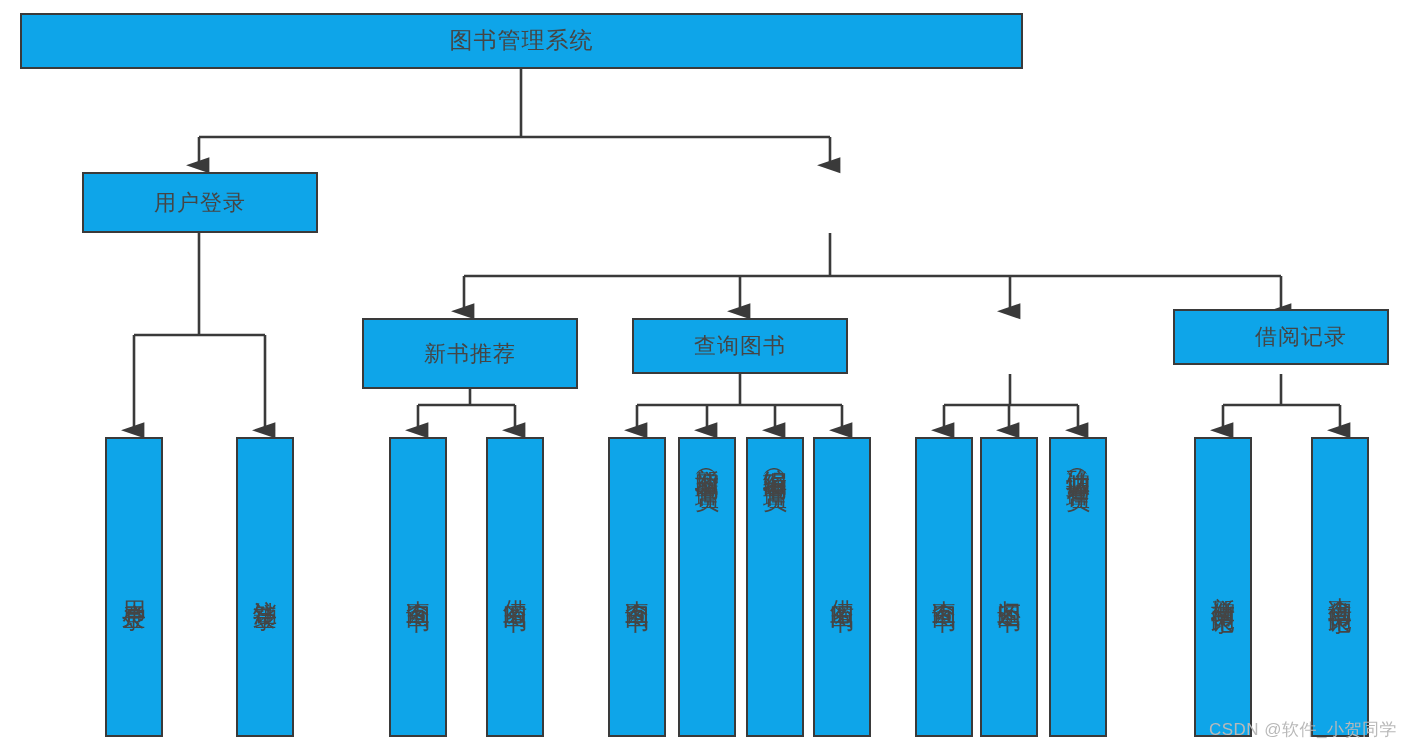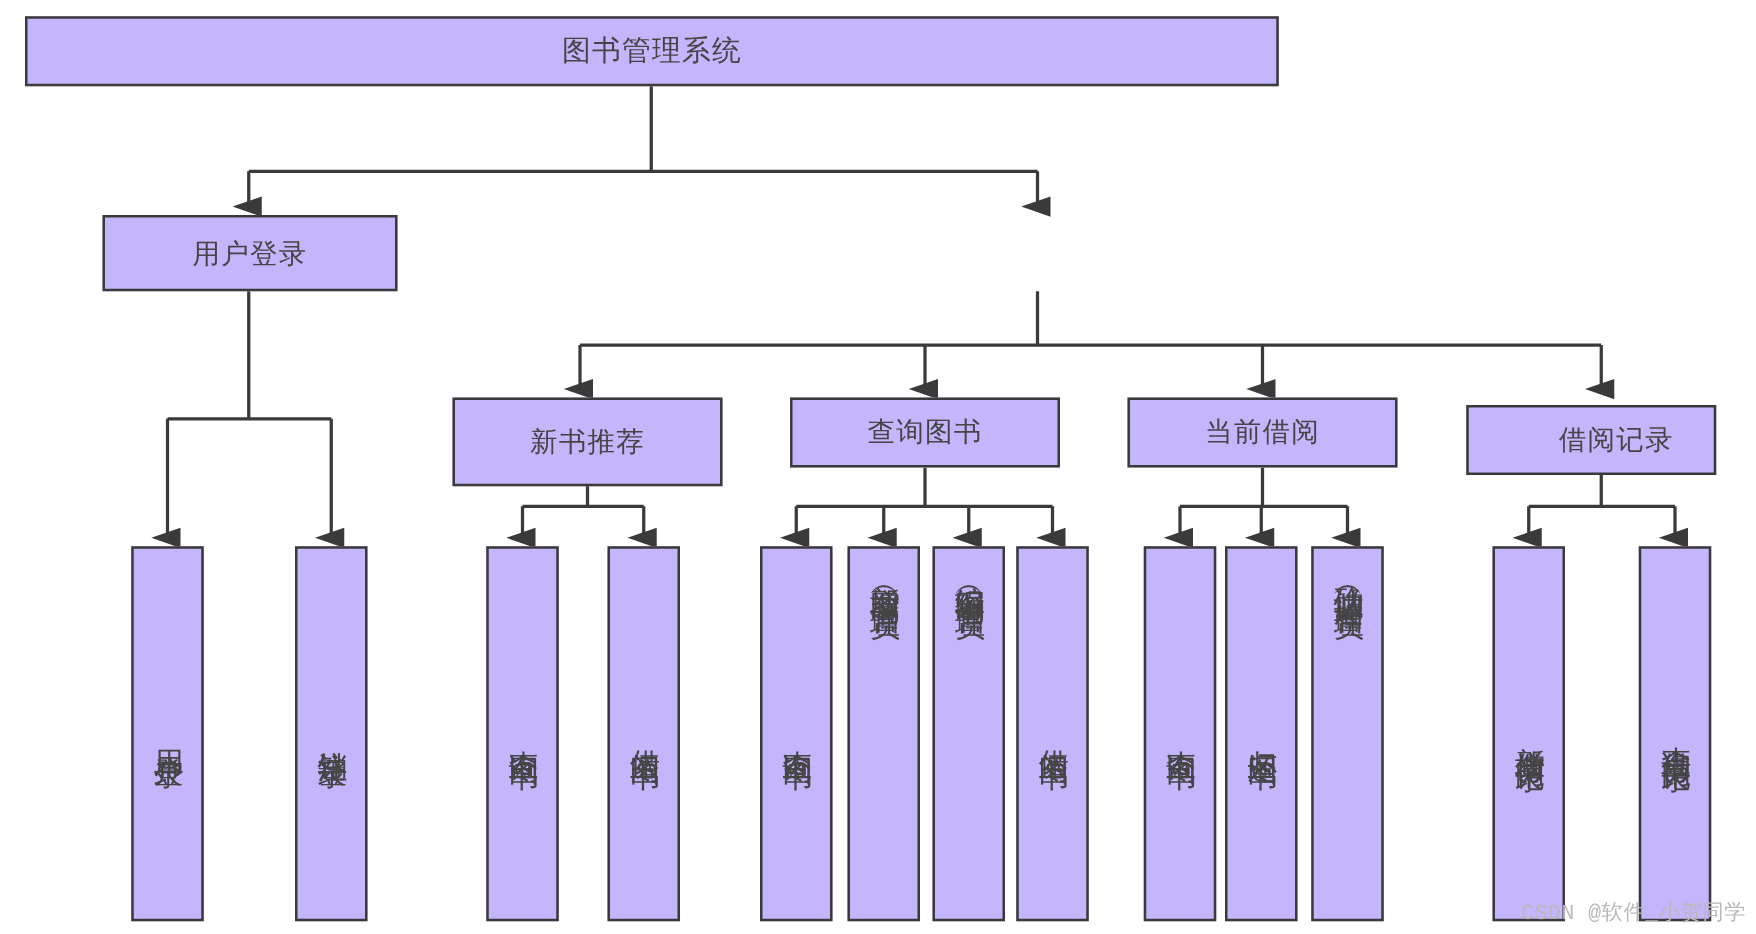--- a/index.html
+++ b/index.html
@@ -16,21 +16,21 @@
     width:1405px;height:747px;
   }
   #edges{
     position:absolute;left:0;top:0;
     width:1405px;height:747px;
     pointer-events:none;
   }
   .node{
     position:absolute;
     box-sizing:border-box;
-    background:#c4b5fd;
+    background:#0ea5e9;
     border:2px solid #3a3a3a;
     display:flex;
     align-items:center;
     justify-content:center;
     color:#3b3b3b;
     z-index:2;
   }
   .node .label{
     display:block;
     text-align:center;
@@ -63,21 +63,21 @@
   }
   #watermark{
     position:absolute;
     right:8px;
     bottom:6px;
     font-size:17px;
     color:#b9b9b9;
     letter-spacing:0.5px;
     z-index:5;
     white-space:nowrap;
-    font-family:Liberation Mono, monospace;
+    font-family:Liberation Sans, sans-serif;
   }
 </style>
 </head>
 <body>
 
 <div id="diagram">
 
   <svg id="edges" viewBox="0 0 1405 747">
     <defs>
       <marker id="arrow" markerWidth="10" markerHeight="10" refX="3.2" refY="4.2" orient="auto" markerUnits="strokeWidth">
@@ -135,24 +135,21 @@
   <div class="node h" style="left:82px;top:172px;width:236px;height:61px;">
     <span class="label">用户登录</span>
   </div>
 
   <div class="node h" style="left:362px;top:318px;width:216px;height:71px;">
     <span class="label">新书推荐</span>
   </div>
   <div class="node h" style="left:632px;top:318px;width:216px;height:56px;">
     <span class="label">查询图书</span>
   </div>
-  <div class="node h" style="left:902px;top:318px;width:216px;height:56px;">
-    <span class="label">当前借阅</span>
-  </div>
-  <div class="node h" style="left:1173px;top:324px;width:200px;height:56px;padding-left:40px;">
+  <div class="node h" style="left:1173px;top:309px;width:216px;height:56px;padding-left:40px;">
     <span class="label">借阅记录</span>
   </div>
 
   <div class="node v mid" style="left:105px;top:437px;width:58px;height:300px;">
     <span class="label">用户登录</span>
   </div>
   <div class="node v mid" style="left:236px;top:437px;width:58px;height:300px;">
     <span class="label">注销登录</span>
   </div>
 

